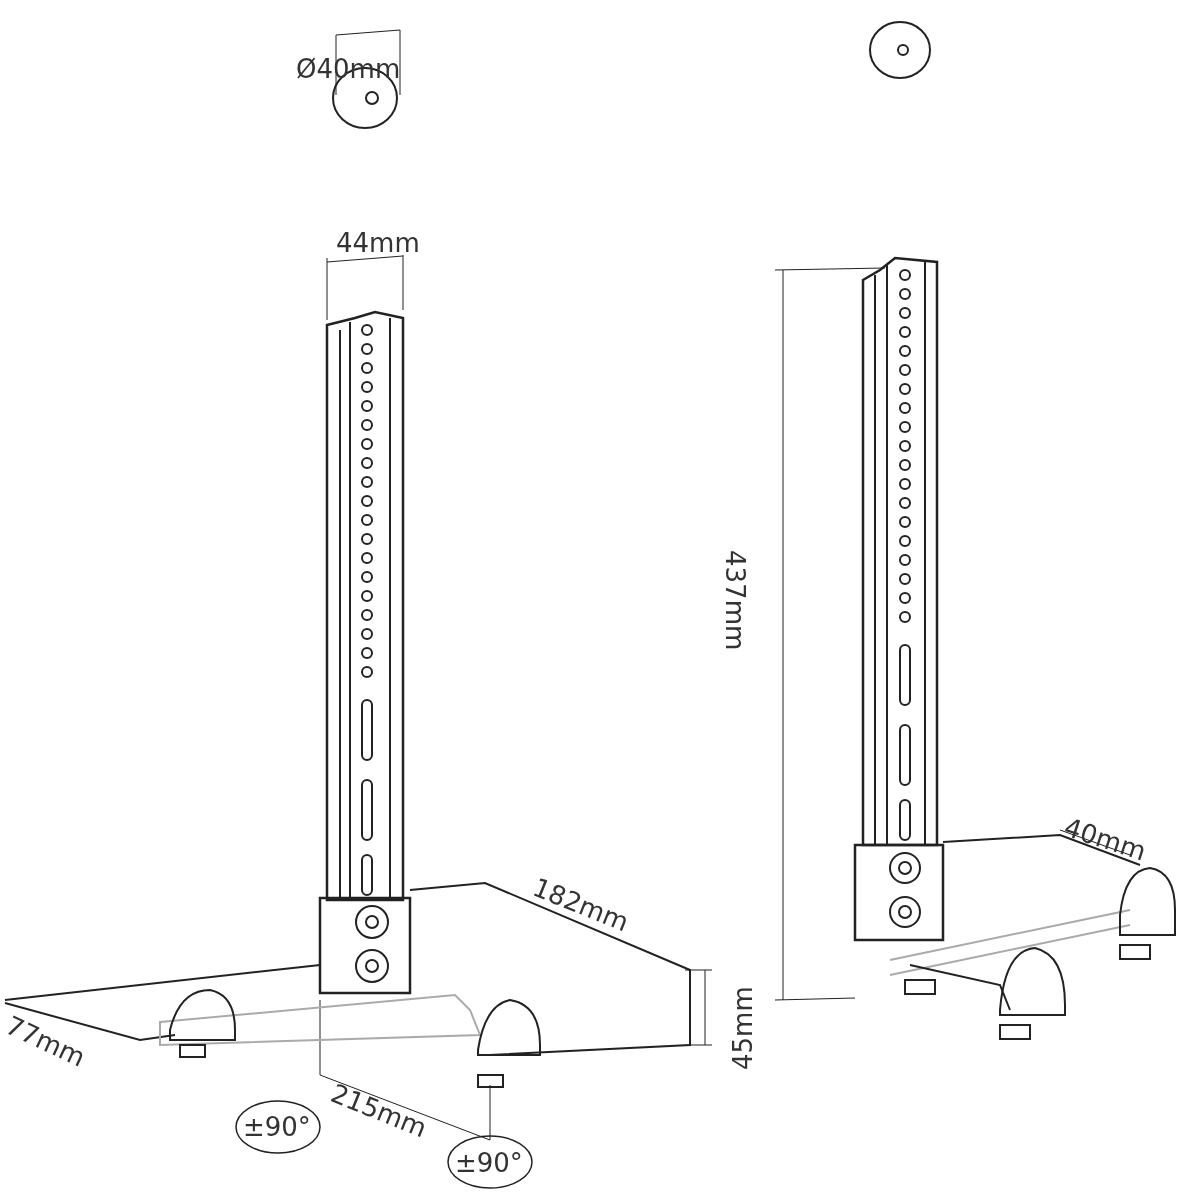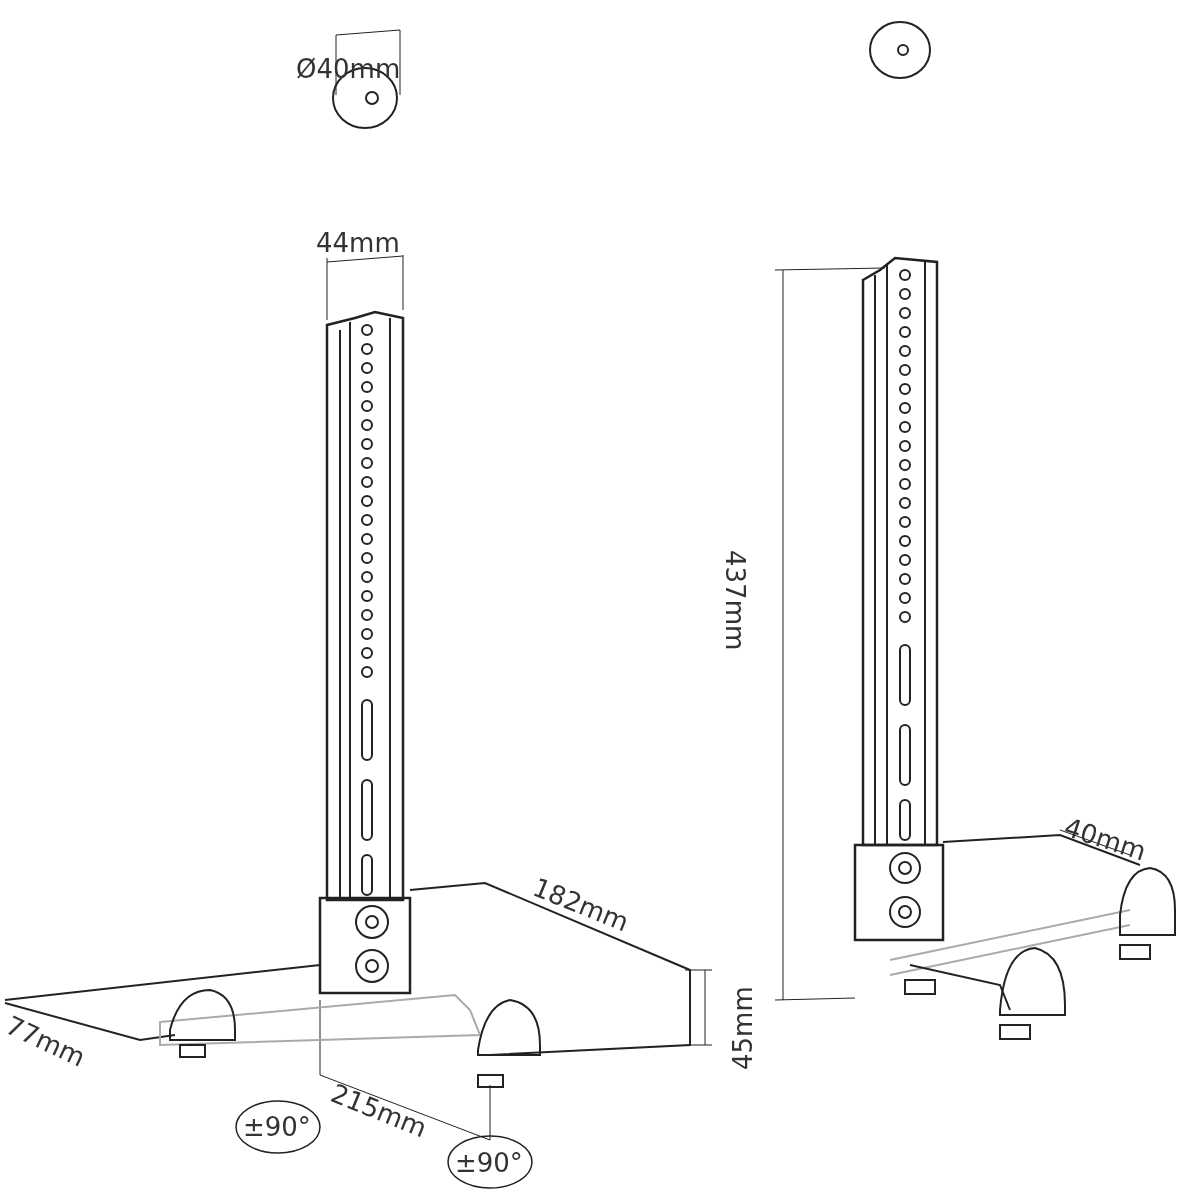--- a/index.html
+++ b/index.html
@@ -130,21 +130,21 @@
     <path d="M1000 1010 Q1005 950 1035 948 Q1065 955 1065 1005 L1065 1015 L1000 1015 Z"></path>
     <path d="M910 965 L1000 985 L1010 1010"></path>
     <rect x="905" y="980" width="30" height="14"></rect>
     <rect x="1000" y="1025" width="30" height="14"></rect>
     <rect x="1120" y="945" width="30" height="14"></rect>
     <line x1="1060" y1="830" x2="1130" y2="855" stroke-width="1"></line>
   </g>
 </svg>
 
 <div class="lbl" style="left:296px;top:6px;margin-top:48px;">Ø40mm</div>
-<div class="lbl" style="left:316px;top:228px;">44mm</div>
+<div class="lbl" style="left:336px;top:228px;">44mm</div>
 <div class="lbl" style="left:750px;top:690px;transform:rotate(90deg) translate(-140px,0);transform-origin:left top;">437mm</div>
 <div class="lbl" style="left:540px;top:872px;transform:rotate(22deg);">182mm</div>
 <div class="lbl" style="left:338px;top:1078px;transform:rotate(22deg);">215mm</div>
 <div class="lbl" style="left:14px;top:1010px;transform:rotate(25deg);">77mm</div>
 <div class="lbl" style="left:728px;top:1070px;transform:rotate(-90deg);">45mm</div>
 <div class="lbl" style="left:1070px;top:812px;transform:rotate(18deg);">40mm</div>
 <div class="lbl" style="left:243px;top:1112px;">±90°</div>
 <div class="lbl" style="left:455px;top:1148px;">±90°</div>
 
 </body></html>

